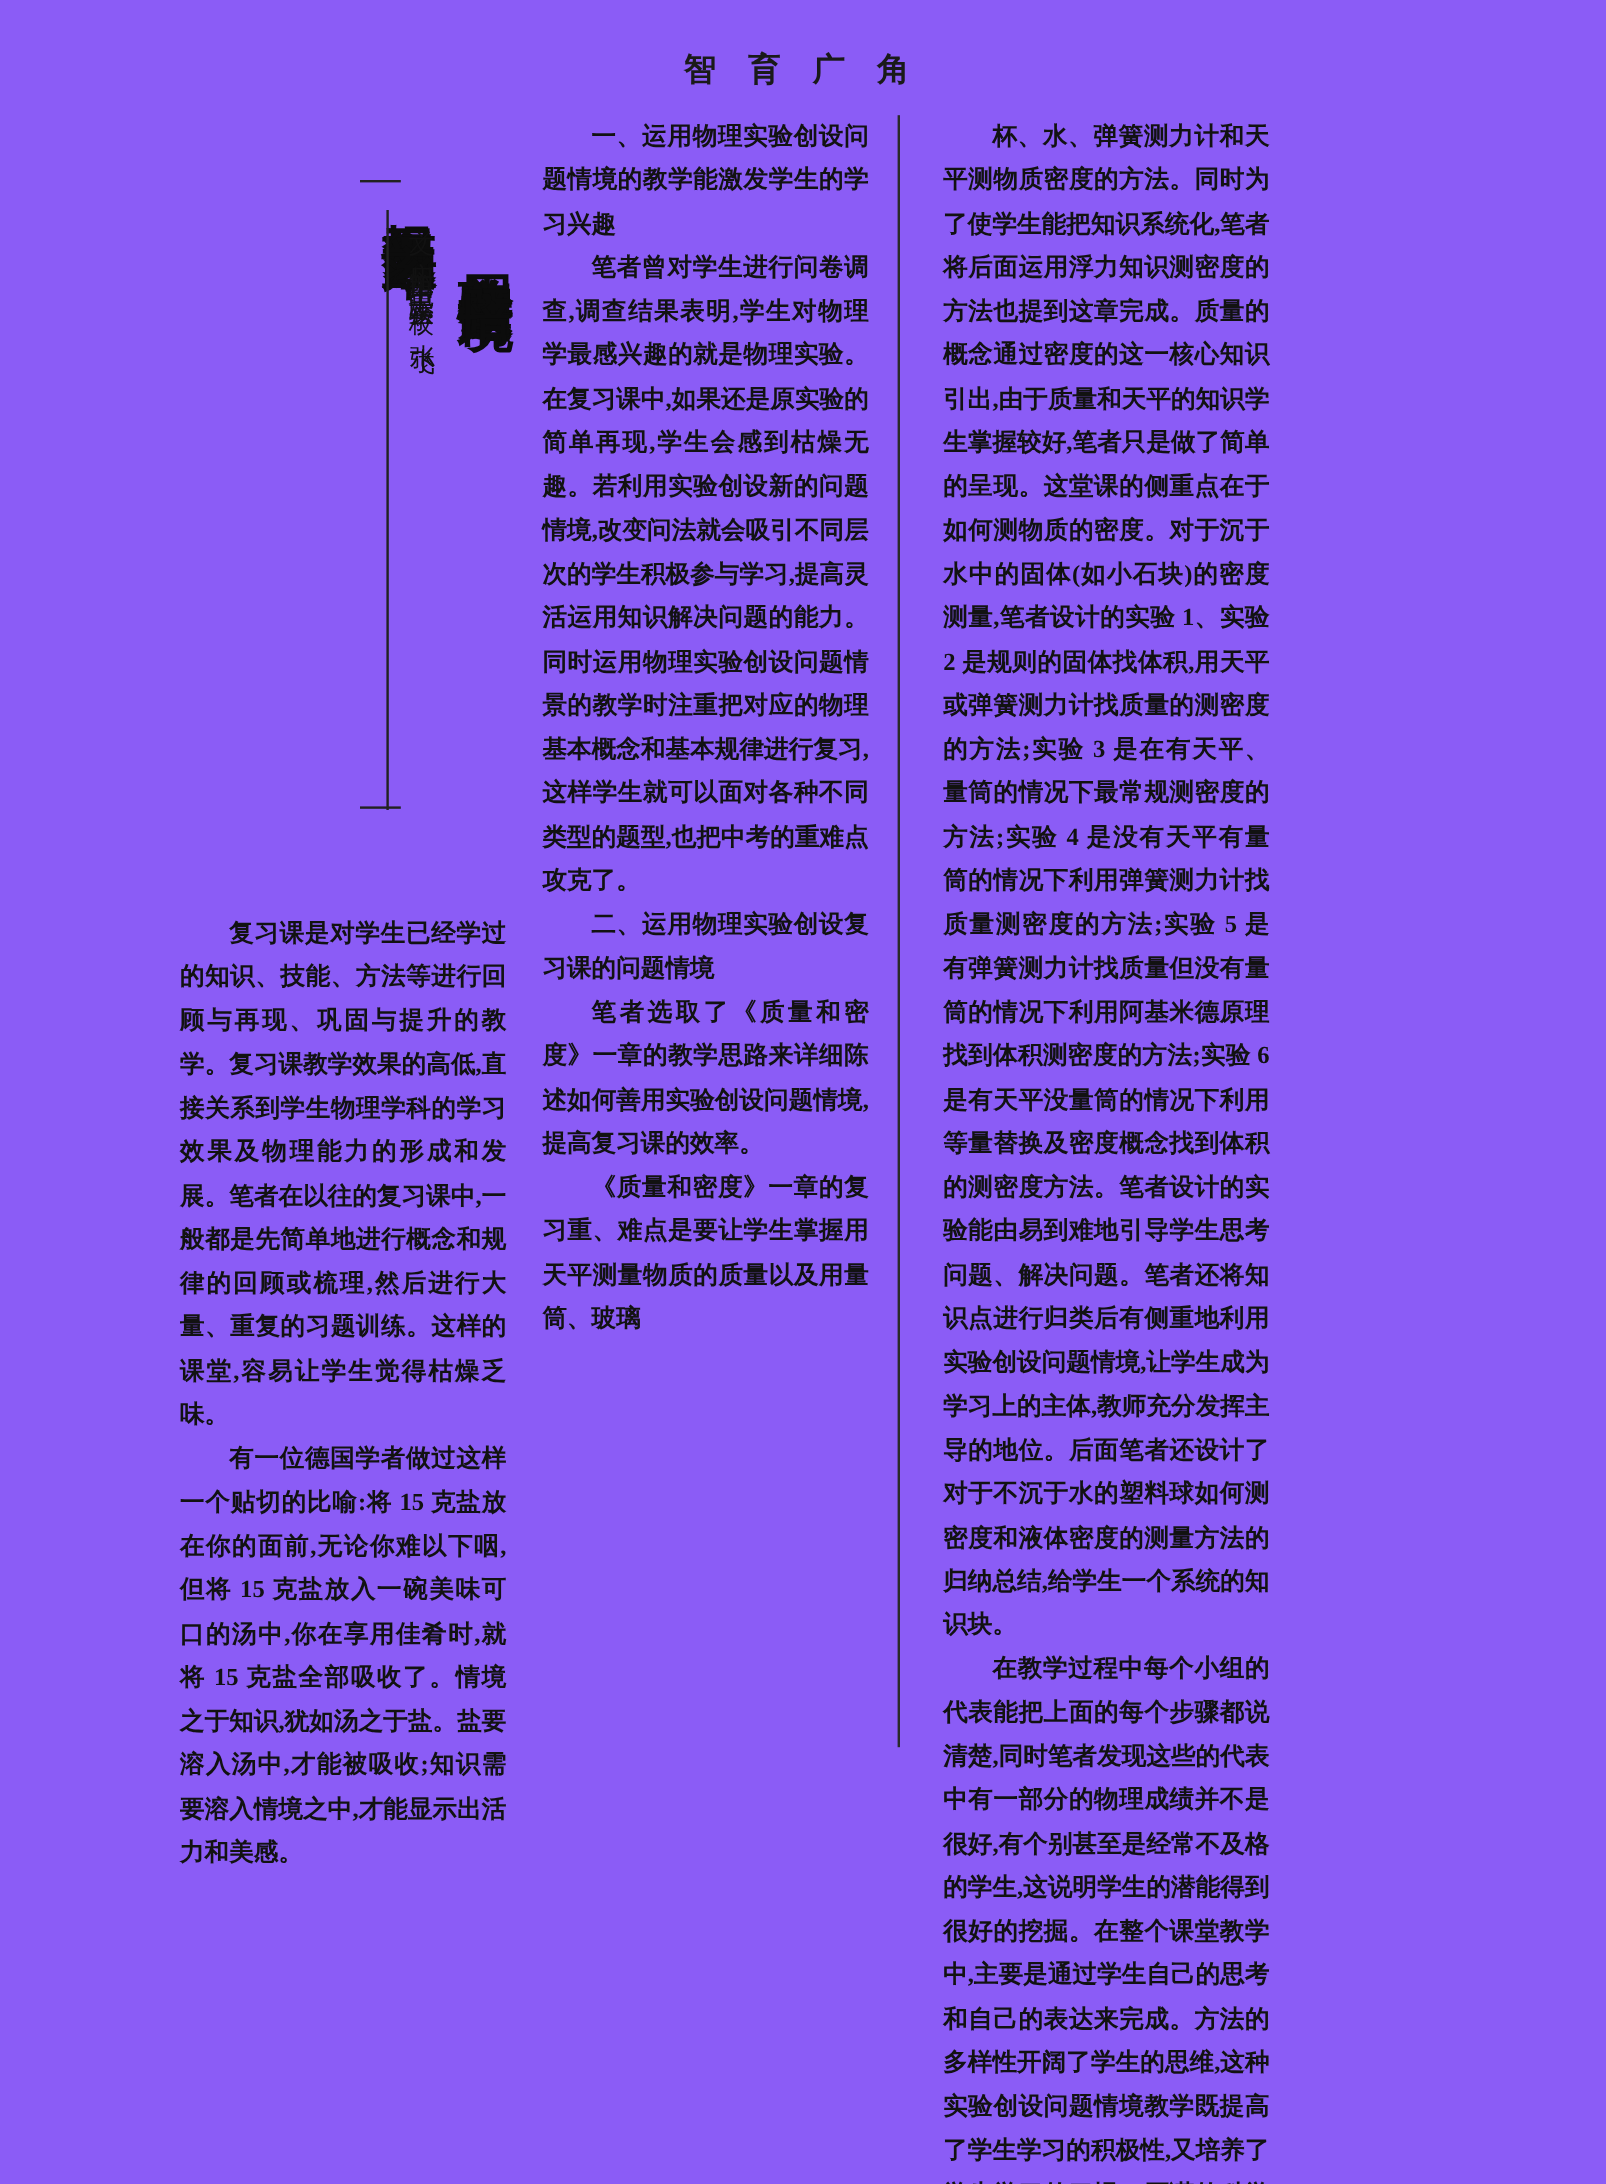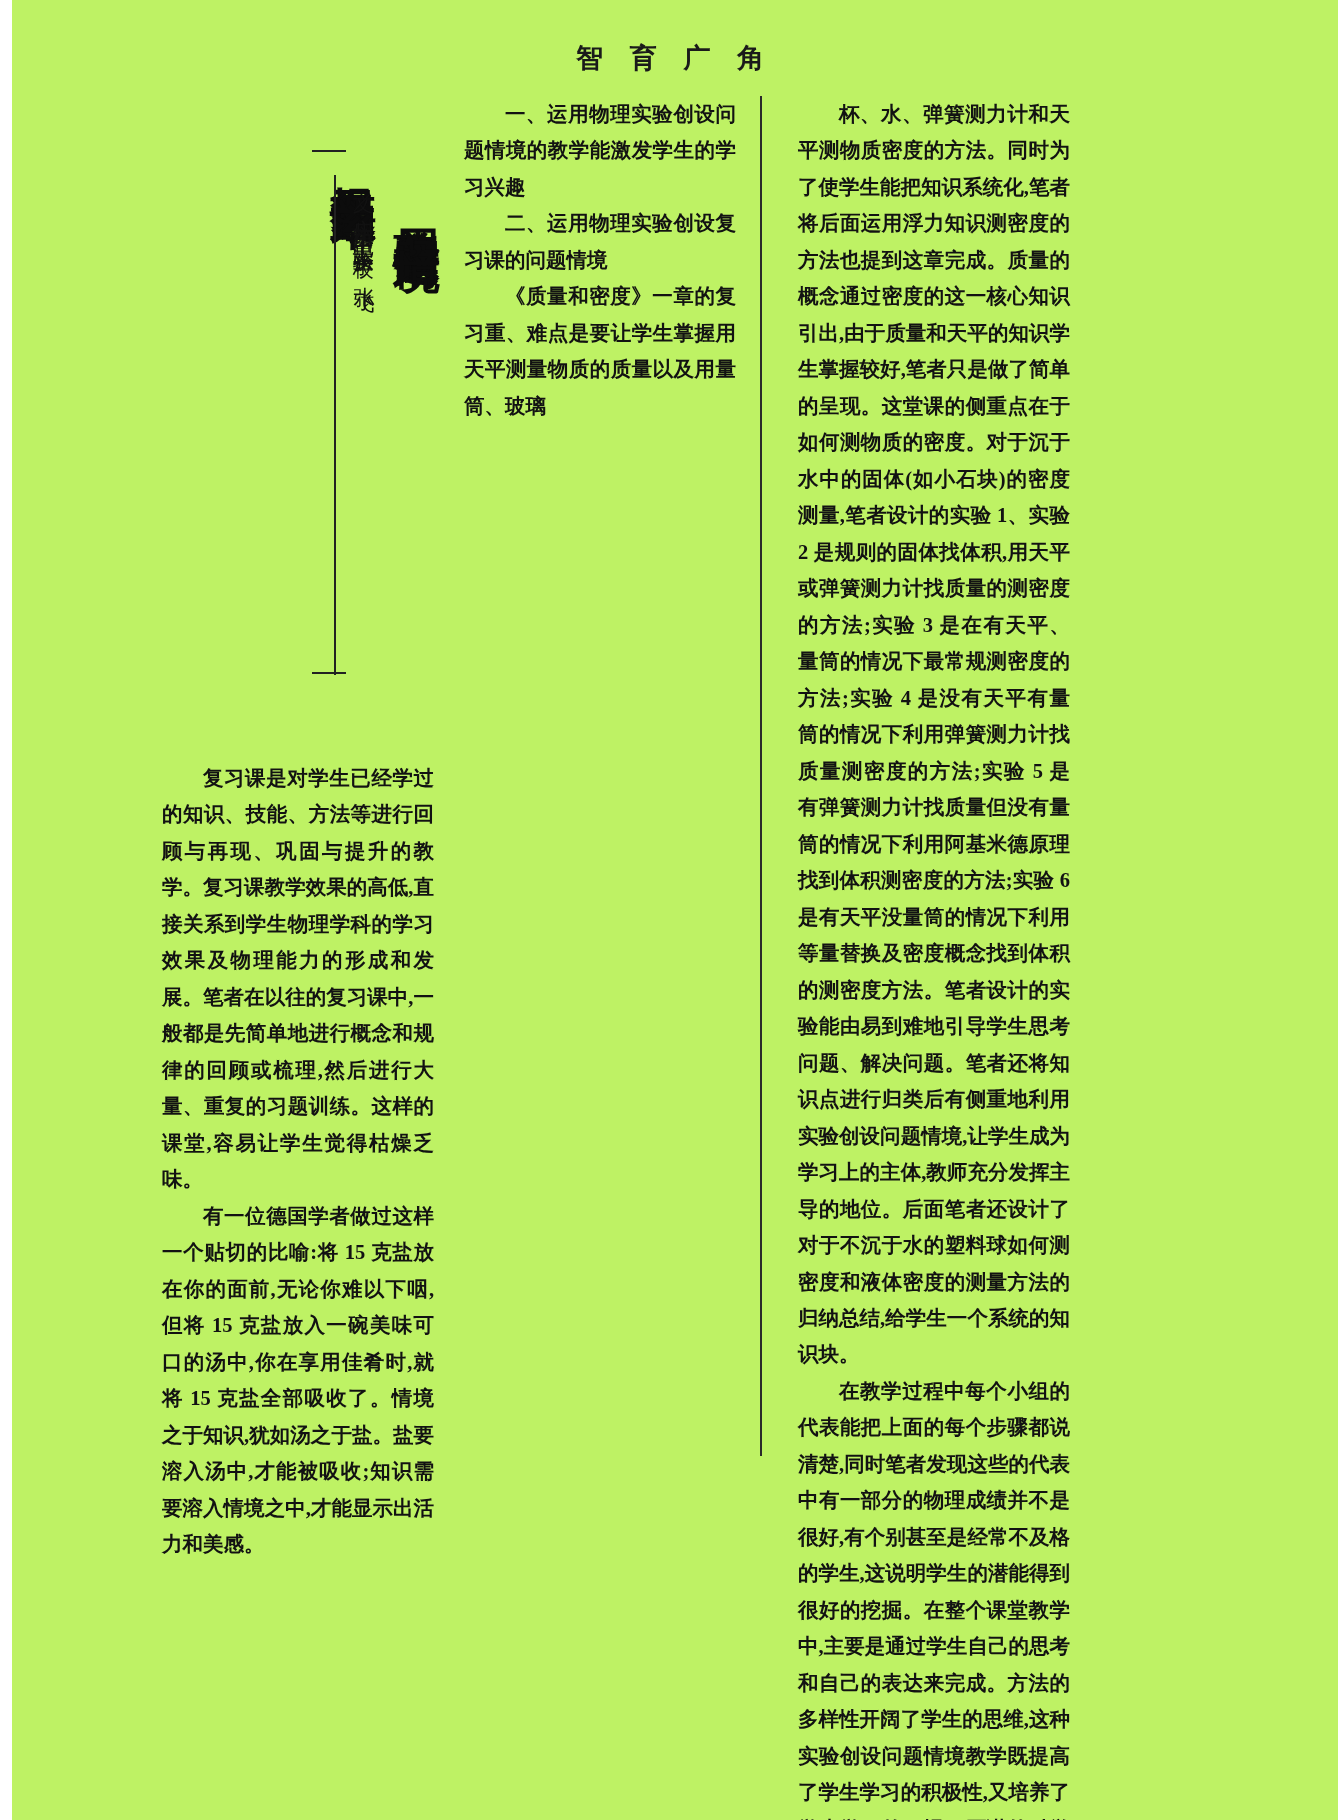--- a/index.html
+++ b/index.html
@@ -11,22 +11,21 @@
     width: 1338px;
     height: 1820px;
     font-family: "Liberation Serif", "DejaVu Serif", serif;
     color: #111;
     position: relative;
     overflow: hidden;
   }
   .page {
     position: absolute;
     inset: 0;
-    background: #bef264;
-    margin-left: 12px;
+    background: #8b5cf6;
   }
   
   .running-head {
     position: absolute;
     top: 40px;
     left: 0;
     width: 100%;
     text-align: center;
     font-size: 27px;
     font-weight: bold;
@@ -211,21 +210,23 @@
 
   <div class="col-sep1"></div>
 
   <div class="col col1">
     <p>复习课是对学生已经学过的知识、技能、方法等进行回顾与再现、巩固与提升的教学。复习课教学效果的高低,直接关系到学生物理学科的学习效果及物理能力的形成和发展。笔者在以往的复习课中,一般都是先简单地进行概念和规律的回顾或梳理,然后进行大量、重复的习题训练。这样的课堂,容易让学生觉得枯燥乏味。</p>
     <p>有一位德国学者做过这样一个贴切的比喻:将 15 克盐放在你的面前,无论你难以下咽,但将 15 克盐放入一碗美味可口的汤中,你在享用佳肴时,就将 15 克盐全部吸收了。情境之于知识,犹如汤之于盐。盐要溶入汤中,才能被吸收;知识需要溶入情境之中,才能显示出活力和美感。</p>
   </div>
 
   <div class="col col2">
     <p class="heading">一、运用物理实验创设问题情境的教学能激发学生的学习兴趣</p>
+    <p>笔者曾对学生进行问卷调查,调查结果表明,学生对物理学最感兴趣的就是物理实验。在复习课中,如果还是原实验的简单再现,学生会感到枯燥无趣。若利用实验创设新的问题情境,改变问法就会吸引不同层次的学生积极参与学习,提高灵活运用知识解决问题的能力。同时运用物理实验创设问题情景的教学时注重把对应的物理基本概念和基本规律进行复习,这样学生就可以面对各种不同类型的题型,也把中考的重难点攻克了。</p>
     <p class="heading">二、运用物理实验创设复习课的问题情境</p>
+    <p>笔者选取了《质量和密度》一章的教学思路来详细陈述如何善用实验创设问题情境,提高复习课的效率。</p>
     <p>《质量和密度》一章的复习重、难点是要让学生掌握用天平测量物质的质量以及用量筒、玻璃</p>
   </div>
 
   <div class="col col3">
     <p>杯、水、弹簧测力计和天平测物质密度的方法。同时为了使学生能把知识系统化,笔者将后面运用浮力知识测密度的方法也提到这章完成。质量的概念通过密度的这一核心知识引出,由于质量和天平的知识学生掌握较好,笔者只是做了简单的呈现。这堂课的侧重点在于如何测物质的密度。对于沉于水中的固体(如小石块)的密度测量,笔者设计的实验 1、实验 2 是规则的固体找体积,用天平或弹簧测力计找质量的测密度的方法;实验 3 是在有天平、量筒的情况下最常规测密度的方法;实验 4 是没有天平有量筒的情况下利用弹簧测力计找质量测密度的方法;实验 5 是有弹簧测力计找质量但没有量筒的情况下利用阿基米德原理找到体积测密度的方法;实验 6 是有天平没量筒的情况下利用等量替换及密度概念找到体积的测密度方法。笔者设计的实验能由易到难地引导学生思考问题、解决问题。笔者还将知识点进行归类后有侧重地利用实验创设问题情境,让学生成为学习上的主体,教师充分发挥主导的地位。后面笔者还设计了对于不沉于水的塑料球如何测密度和液体密度的测量方法的归纳总结,给学生一个系统的知识块。</p>
     <p>在教学过程中每个小组的代表能把上面的每个步骤都说清楚,同时笔者发现这些的代表中有一部分的物理成绩并不是很好,有个别甚至是经常不及格的学生,这说明学生的潜能得到很好的挖掘。在整个课堂教学中,主要是通过学生自己的思考和自己的表达来完成。方法的多样性开阔了学生的思维,这种实验创设问题情境教学既提高了学生学习的积极性,又培养了学生学习的习惯、严谨的科学态度和逻辑思维能力。在后期的练习中,笔者能充分感受到学生对这部分知识的</p>
   </div>
 
 
 </div>

